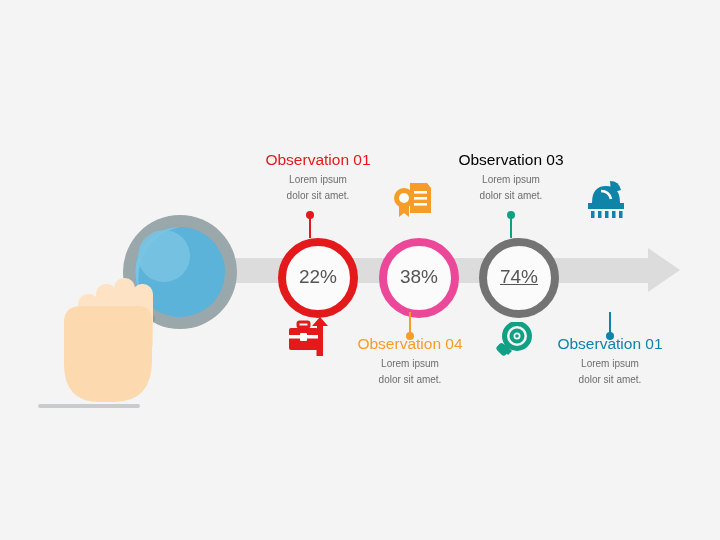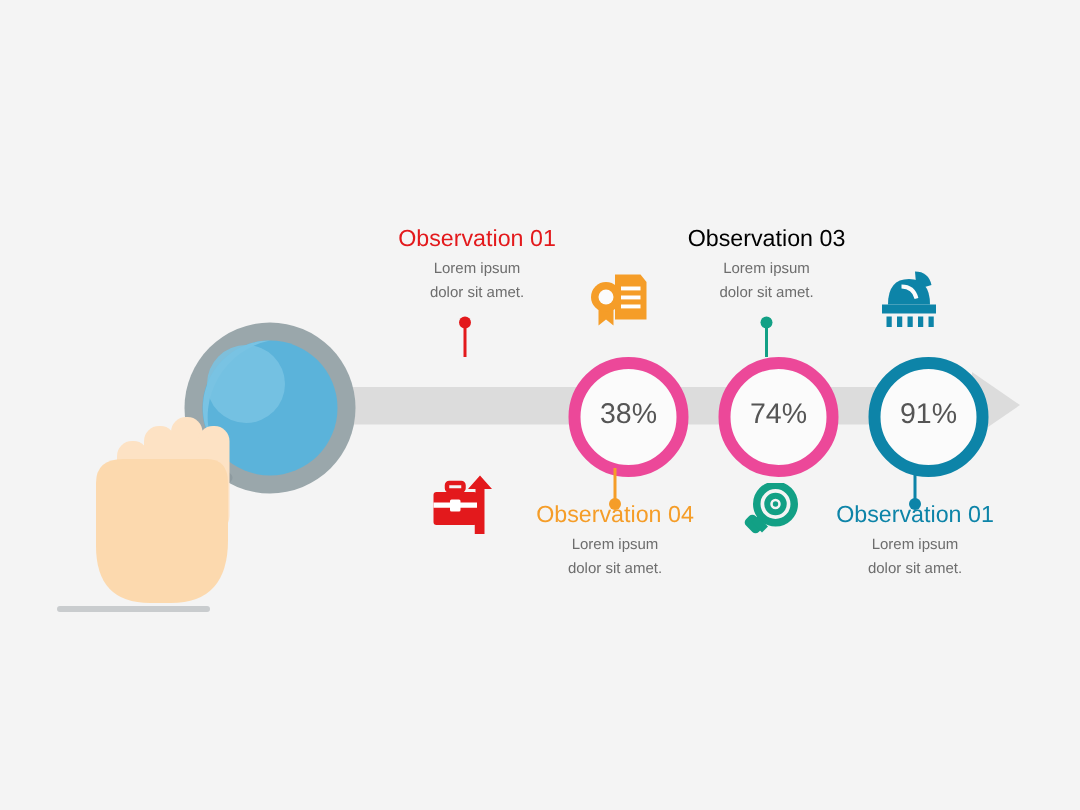--- a/index.html
+++ b/index.html
@@ -164,20 +164,23 @@
   <div class="obs" style="left:228px; top:150px;">
     <div class="obs-title" style="color:#e3191c">Observation 01</div>
     <div class="obs-desc">
       <div>Lorem ipsum</div>
       <div>dolor sit amet.</div>
     </div>
   </div>
   <div class="conn" style="left:309px; top:215px; height:23px; background:#e3191c;">
     <div class="cdot" style="top:-4px; background:#e3191c;"></div>
   </div>
+  <div class="pcircle" style="left:278px; top:238px; border:8px solid #e3191c;">
+    <span>22%</span>
+  </div>
 
   <svg class="sicon" style="left:287px; top:316px;" width="44" height="42" viewBox="0 0 44 42">
     <path d="M30 22 L30 10 L25 10 L33 1 L41 10 L36 10 L36 22 Z" fill="#e3191c"></path>
     <rect x="29.5" y="22" width="6.5" height="18" fill="#e3191c"></rect>
     <rect x="11" y="6" width="11" height="5" rx="1.5" fill="none" stroke="#e3191c" stroke-width="3"></rect>
     <rect x="2" y="12" width="29" height="22" rx="2" fill="#e3191c"></rect>
     <rect x="2" y="19" width="29" height="3.5" fill="#ffffff"></rect>
     <rect x="13" y="17" width="7" height="8" rx="1" fill="#ffffff"></rect>
   </svg>
 
@@ -208,35 +211,32 @@
   <div class="obs" style="left:421px; top:150px;">
     <div class="obs-title" style="color:#000000">Observation 03</div>
     <div class="obs-desc">
       <div>Lorem ipsum</div>
       <div>dolor sit amet.</div>
     </div>
   </div>
   <div class="conn" style="left:510px; top:215px; height:23px; background:#12a085;">
     <div class="cdot" style="top:-4px; background:#12a085;"></div>
   </div>
-  <div class="pcircle" style="left:479px; top:238px; border:8px solid #ec4899;">
+  <div class="pcircle" style="left:479px; top:238px; border:8px solid #737373;text-decoration:underline;">
     <span>74%</span>
   </div>
 
   <svg class="sicon" style="left:492px; top:322px;" width="40" height="40" viewBox="0 0 40 40">
     <circle cx="25" cy="14" r="12.5" fill="none" stroke="#12a085" stroke-width="5"></circle>
     <circle cx="25" cy="14" r="5.5" fill="none" stroke="#12a085" stroke-width="4"></circle>
     <circle cx="25" cy="14" r="1.8" fill="#12a085"></circle>
     <rect x="5" y="23" width="12" height="9" rx="3" transform="rotate(45 11 27)" fill="#12a085"></rect>
     <path d="M13 22 L20 29 L16 33 L9 26 Z" fill="#12a085"></path>
   </svg>
 
-  <div class="pcircle" style="left:579px; top:238px; border:8px solid #0d84a8;">
-    <span>91%</span>
-  </div>
   <div class="conn" style="left:609px; top:312px; height:24px; background:#0d84a8;">
     <div class="cdot" style="bottom:-4px; background:#0d84a8;"></div>
   </div>
   <div class="obs" style="left:520px; top:334px;">
     <div class="obs-title" style="color:#0d84a8">Observation 01</div>
     <div class="obs-desc">
       <div>Lorem ipsum</div>
       <div>dolor sit amet.</div>
     </div>
   </div>

